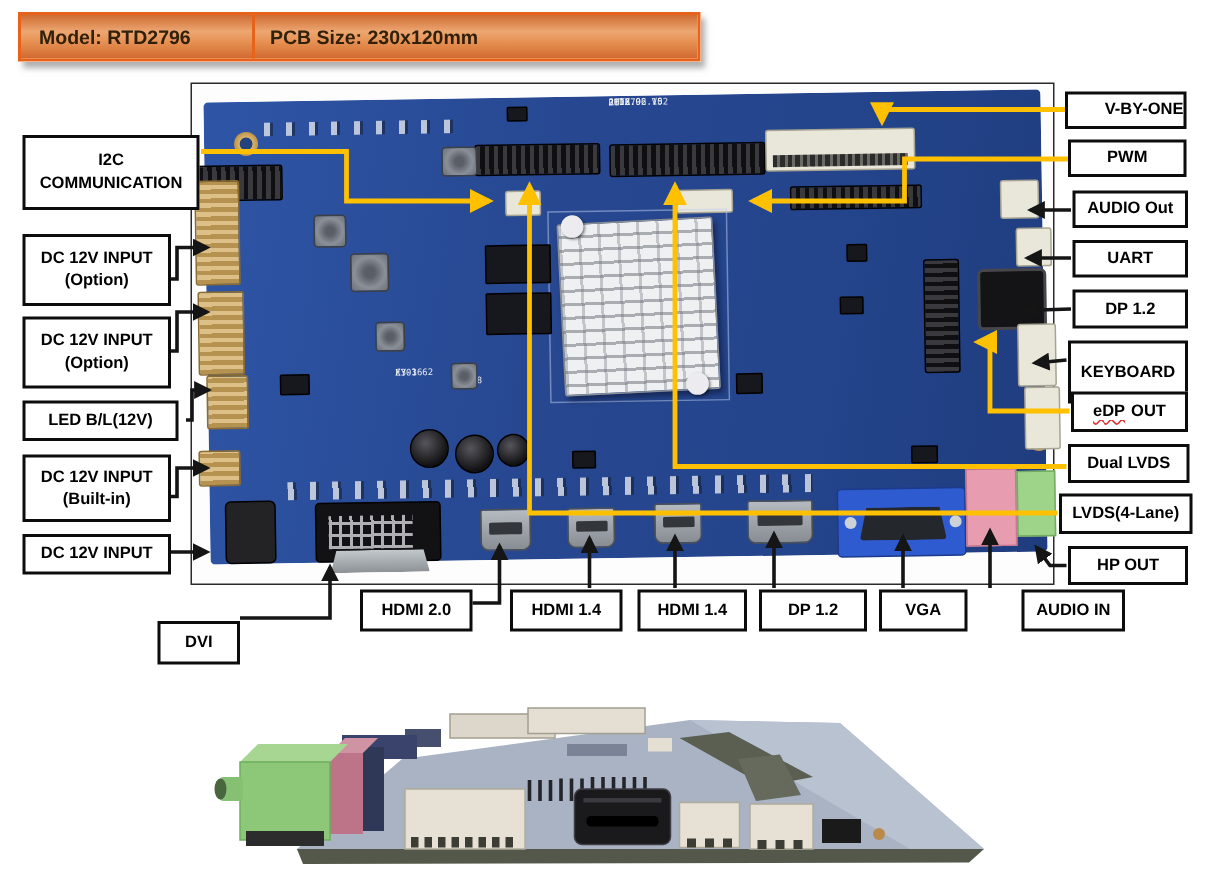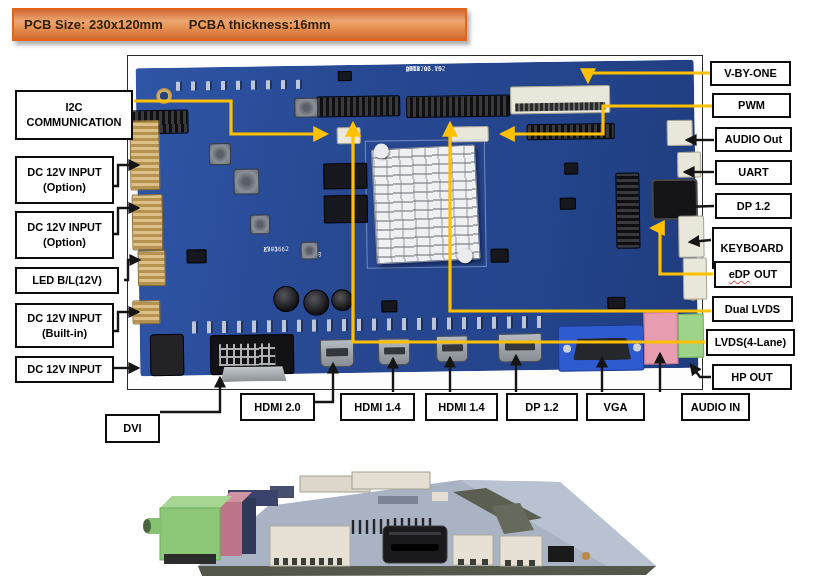--- a/index.html
+++ b/index.html
@@ -47,23 +47,23 @@
   .partstrip{background:repeating-linear-gradient(90deg,rgba(225,228,235,.8) 0 4px,rgba(20,25,40,.5) 4px 6px,transparent 6px 15px);}
   
   svg.lines{position:absolute;left:0;top:0;z-index:8;pointer-events:none;}
   
   .side{position:absolute;left:140px;top:466px;width:520px;height:114px;z-index:1;}
 </style>
 </head>
 <body>
 
 <div class="hdr">
+  <div class="hdr-cell model">Model: RTD2796</div>
   <div class="hdr-cell size">
     <span>PCB Size: 230x120mm</span>
-    <span>PCBA thickness:16mm</span>
   </div>
 </div>
 
 <div class="photo">
   <div class="pcb">
 
     <div class="silk" style="left:270px;top:2px;width:70px;">
       <div>JHTX</div>
       <div>RTD2796 V02</div>
       <div>2016.02.15</div>
@@ -243,21 +243,21 @@
   <span>LED B/L(12V)</span>
 </div>
 <div class="callout" style="left:15px;top:303px;width:99px;height:45px;">
   <span>DC 12V INPUT</span>
   <span>(Built-in)</span>
 </div>
 <div class="callout" style="left:15px;top:356px;width:99px;height:27px;">
   <span>DC 12V INPUT</span>
 </div>
 
-<div class="callout" style="left:710px;top:61px;width:81px;height:25px;">
+<div class="callout" style="left:710px;top:61px;width:81px;height:25px;align-items:flex-end;">
   <span>V-BY-ONE</span>
 </div>
 <div class="callout" style="left:712px;top:93px;width:79px;height:25px;">
   <span>PWM</span>
 </div>
 <div class="callout" style="left:715px;top:127px;width:77px;height:25px;">
   <span>AUDIO Out</span>
 </div>
 <div class="callout" style="left:715px;top:160px;width:77px;height:25px;">
   <span>UART</span>

